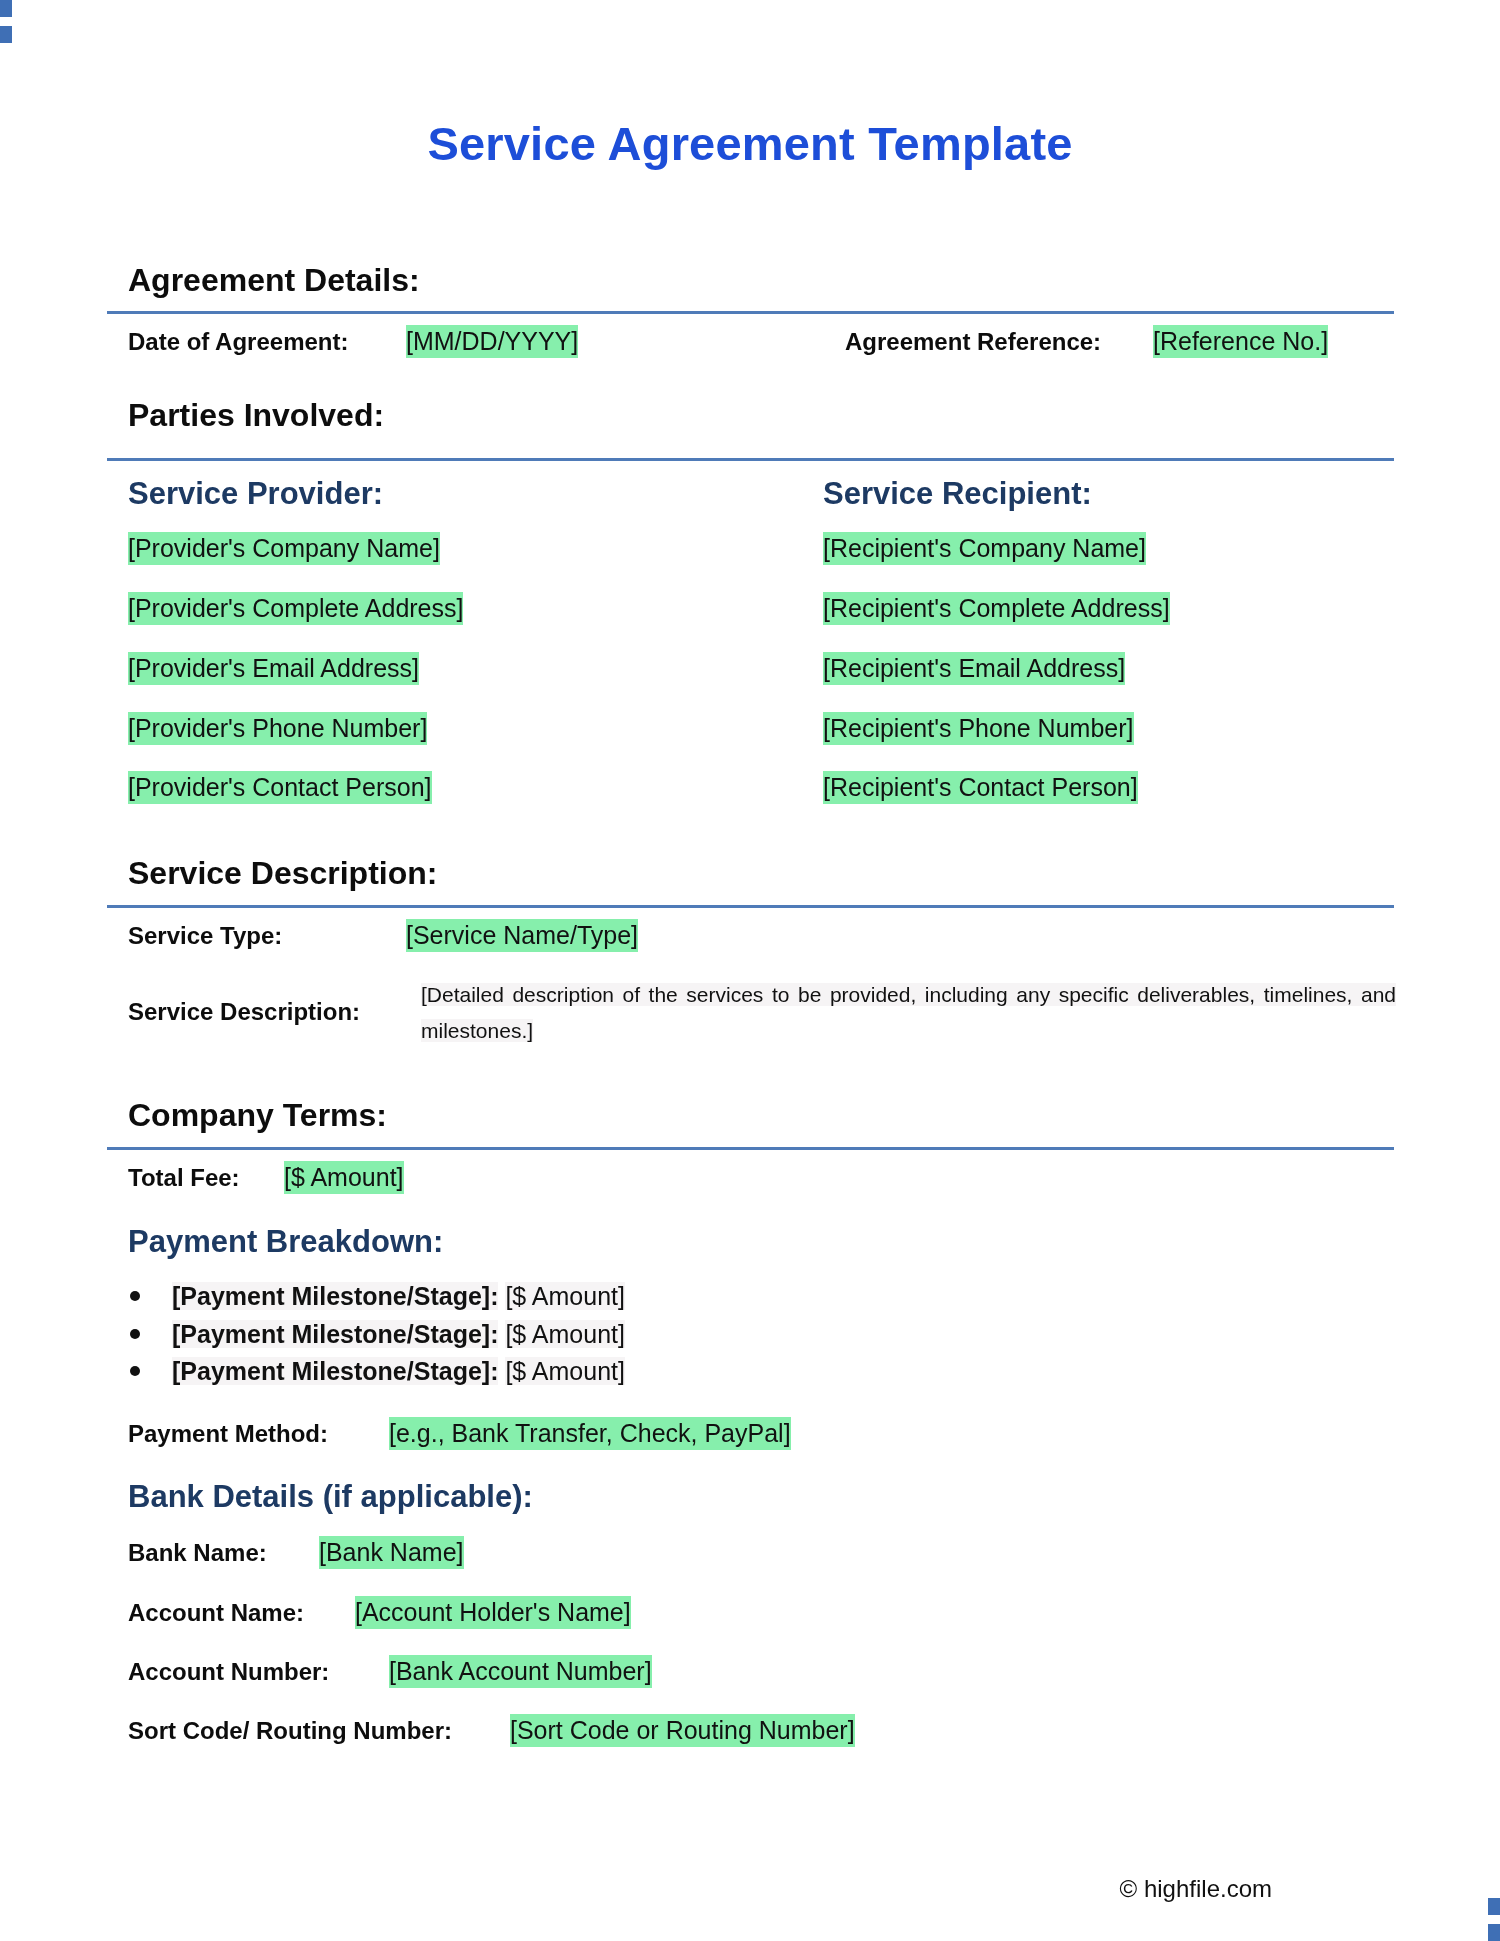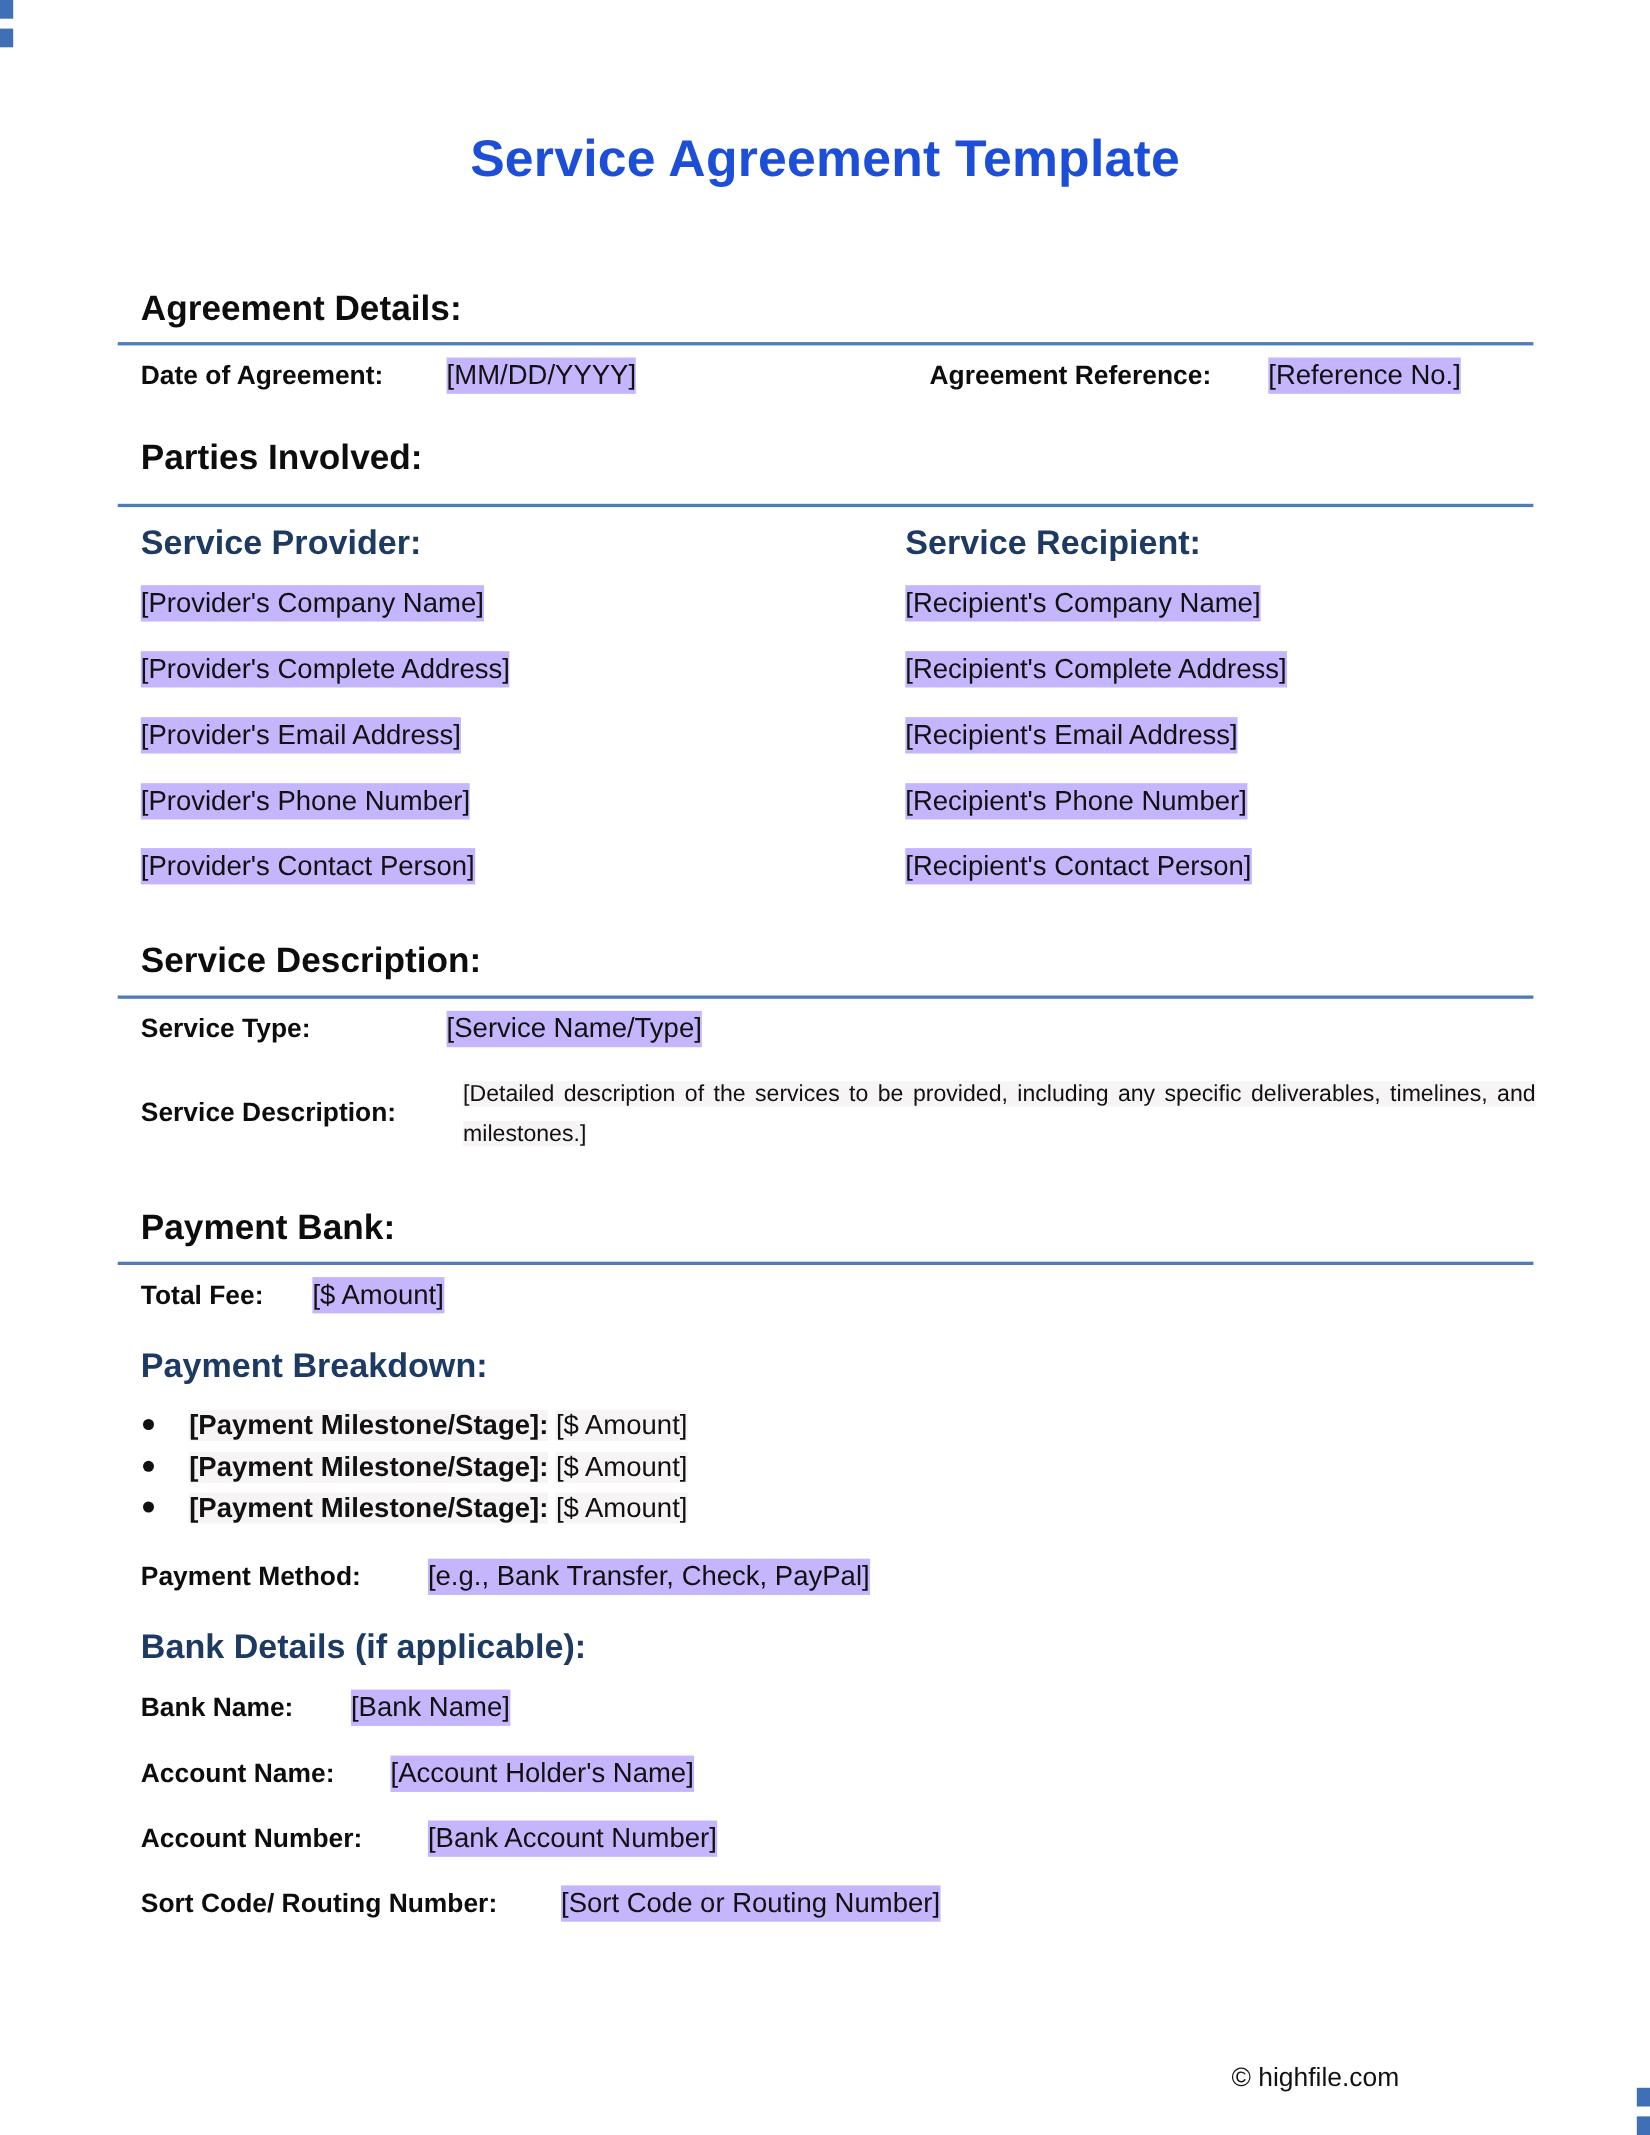--- a/index.html
+++ b/index.html
@@ -6,21 +6,21 @@
   body { width:1500px; height:1941px; position:relative; overflow:hidden;
          font-family:"Liberation Sans", sans-serif; color:#111111; }
   .abs { position:absolute; white-space:nowrap; }
   .corner { position:absolute; background:#3f6fb5; width:12px; height:17px; }
   .title { left:0; width:1500px; text-align:center; top:116px;
            font-size:47px; font-weight:bold; color:#1d4ed8; letter-spacing:0.2px; }
   .h2 { left:128px; font-size:32px; font-weight:bold; color:#0d0d0d; }
   .rule { position:absolute; left:107px; width:1287px; height:3px; background:#4f7bb8; }
   .lbl { font-size:24px; font-weight:bold; color:#0d0d0d; }
   .sub { font-size:31px; font-weight:bold; color:#1d3a63; }
-  .val { font-size:25px; color:#111111; background:#c4b5fd; padding:2px 0; }
+  .val { font-size:25px; color:#111111; background:#86efac; padding:2px 0; }
   .desc { position:absolute; left:421px; width:975px; font-size:21px; line-height:36px;
           text-align:justify; color:#111111; }
   .desc span { background:#f6f4f5; }
   .bullet-row { position:absolute; left:128px; font-size:25px; white-space:nowrap; }
   .dot { display:inline-block; width:10px; height:10px; border-radius:50%; background:#111;
          vertical-align:middle; margin-right:32px; margin-left:2px; position:relative; top:-2px; }
   .ms { font-weight:bold; background:#f6f4f5; }
   .amt { background:#f6f4f5; }
   .footer { right:228px; top:1875px; font-size:24px; color:#111;text-align:center; }
 </style>
@@ -62,21 +62,21 @@
   <div class="abs val" style="left:823px;top:771px;">[Recipient's Contact Person]</div>
 </div>
 
 <div class="abs h2" style="top:855px;">Service Description:</div>
 <div class="rule" style="top:905px;"></div>
 <div class="abs lbl" style="left:128px;top:922px;">Service Type:</div>
 <div class="abs val" style="left:406px;top:919px;">[Service Name/Type]</div>
 <div class="abs lbl" style="left:128px;top:998px;">Service Description:</div>
 <div class="desc" style="top:977px;"><span>[Detailed description of the services to be provided, including any specific deliverables, timelines, and milestones.]</span></div>
 
-<div class="abs h2" style="top:1097px;">Payment Bank:</div>
+<div class="abs h2" style="top:1097px;">Company Terms:</div>
 <div class="rule" style="top:1147px;"></div>
 <div class="abs lbl" style="left:128px;top:1164px;">Total Fee:</div>
 <div class="abs val" style="left:284px;top:1161px;">[$ Amount]</div>
 
 <div class="abs sub" style="left:128px;top:1224px;">Payment Breakdown:</div>
 
 <div>
   <div class="bullet-row" style="top:1282px;">
     <span class="dot"></span><span class="ms">[Payment Milestone/Stage]:</span> <span class="amt">[$ Amount]</span>
   </div>

